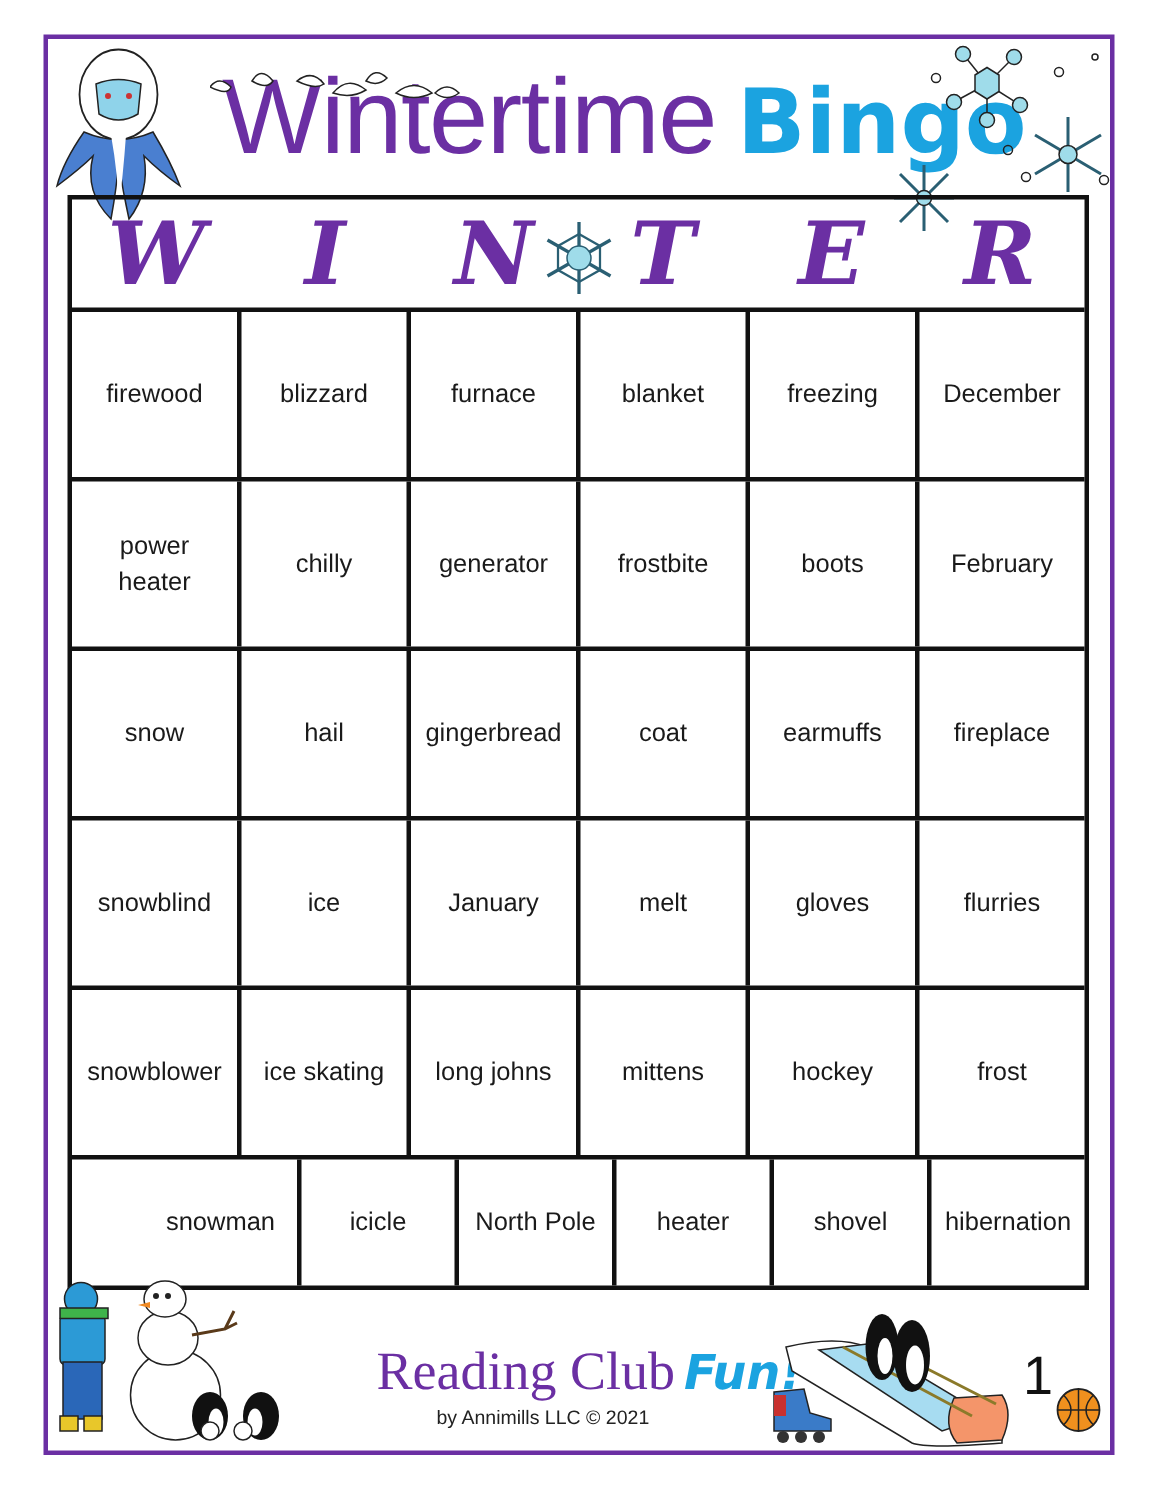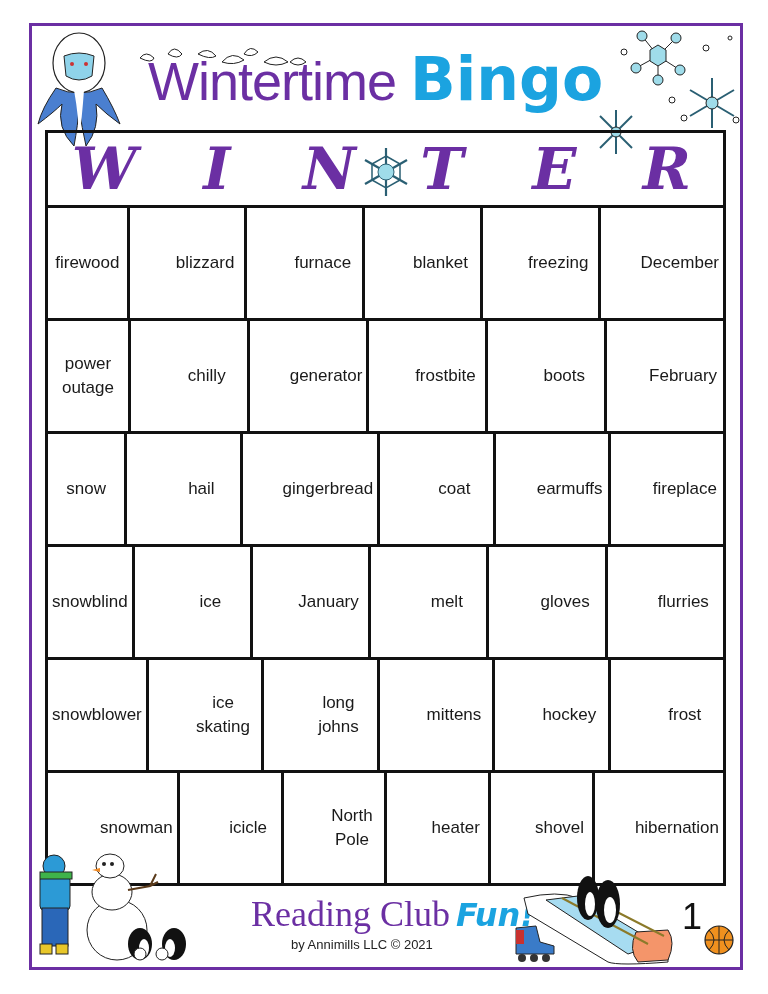--- a/index.html
+++ b/index.html
@@ -1,25 +1,25 @@
 <!DOCTYPE html>
 <html><head>
 <meta charset="utf-8">
 <style>
   html,body{margin:0;padding:0;background:#fff;}
   body{width:768px;height:994px;position:relative;overflow:hidden;font-family:"Liberation Sans",sans-serif;}
   .frame{position:absolute;left:29px;top:23px;width:708px;height:941px;border:3px solid #6b2fa3;}
   .title{position:absolute;top:44px;left:148px;height:70px;white-space:nowrap;}
-  .title-main{font-family:"Liberation Sans",sans-serif;font-size:54px;color:#6b2fa3;letter-spacing:-1px;line-height:70px;}
+  .title-main{font-family:"Liberation Sans",sans-serif;font-size:71px;color:#6b2fa3;letter-spacing:-1px;line-height:70px;}
   .title-bingo{font-family:"DejaVu Sans",sans-serif;font-weight:bold;font-size:60px;color:#1ba3e0;line-height:70px;margin-left:14px;}
   .grid{position:absolute;left:45px;top:130px;width:681px;border:3px solid #111;box-sizing:border-box;}
   .hdr{height:75px;display:flex;border-bottom:3px solid #111;box-sizing:border-box;}
   .hdr-cell{flex:1;display:flex;align-items:center;justify-content:center;font-family:"DejaVu Serif",serif;font-style:italic;font-weight:bold;font-size:58px;color:#6b2fa3;position:relative;}
-  .row{display:flex;height:113px;border-bottom:3px solid #111;box-sizing:border-box;gap:36px;}
-  .row:last-child{border-bottom:none;height:110px;margin-left:48px;}
+  .row{display:flex;height:113px;border-bottom:3px solid #111;box-sizing:border-box;}
+  .row:last-child{border-bottom:none;height:84px;margin-left:48px;}
   .cell{flex:1;display:flex;align-items:center;justify-content:center;text-align:center;font-size:17px;color:#1a1a1a;border-right:3px solid #111;line-height:24px;padding:0 4px;}
   .cell:last-child{border-right:none;}
   .footer-title{position:absolute;left:222px;top:893px;white-space:nowrap;}
   .rc{font-family:"Liberation Serif",serif;font-size:36px;color:#6b2fa3;margin-left:29px;}
   .fun{font-family:"DejaVu Sans",sans-serif;font-weight:bold;font-style:italic;font-size:32px;color:#1ba3e0;margin-left:6px;}
   .credit{position:absolute;left:291px;top:937px;font-size:13px;color:#222;}
   .pagenum{position:absolute;left:682px;top:896px;font-size:36px;color:#111;}
   .deco{position:absolute;}
 </style>
 </head>
@@ -98,21 +98,21 @@
   <div class="row">
     <div class="cell">firewood</div>
     <div class="cell">blizzard</div>
     <div class="cell">furnace</div>
     <div class="cell">blanket</div>
     <div class="cell">freezing</div>
     <div class="cell">December</div>
   </div>
   <div class="row">
     <div class="cell">
-        <span style="display:block;width:60px">power outage</span>
+        <span style="display:block;width:60px">power heater</span>
       </div>
     <div class="cell">chilly</div>
     <div class="cell">generator</div>
     <div class="cell">frostbite</div>
     <div class="cell">boots</div>
     <div class="cell">February</div>
   </div>
   <div class="row">
     <div class="cell">snow</div>
     <div class="cell">hail</div>

